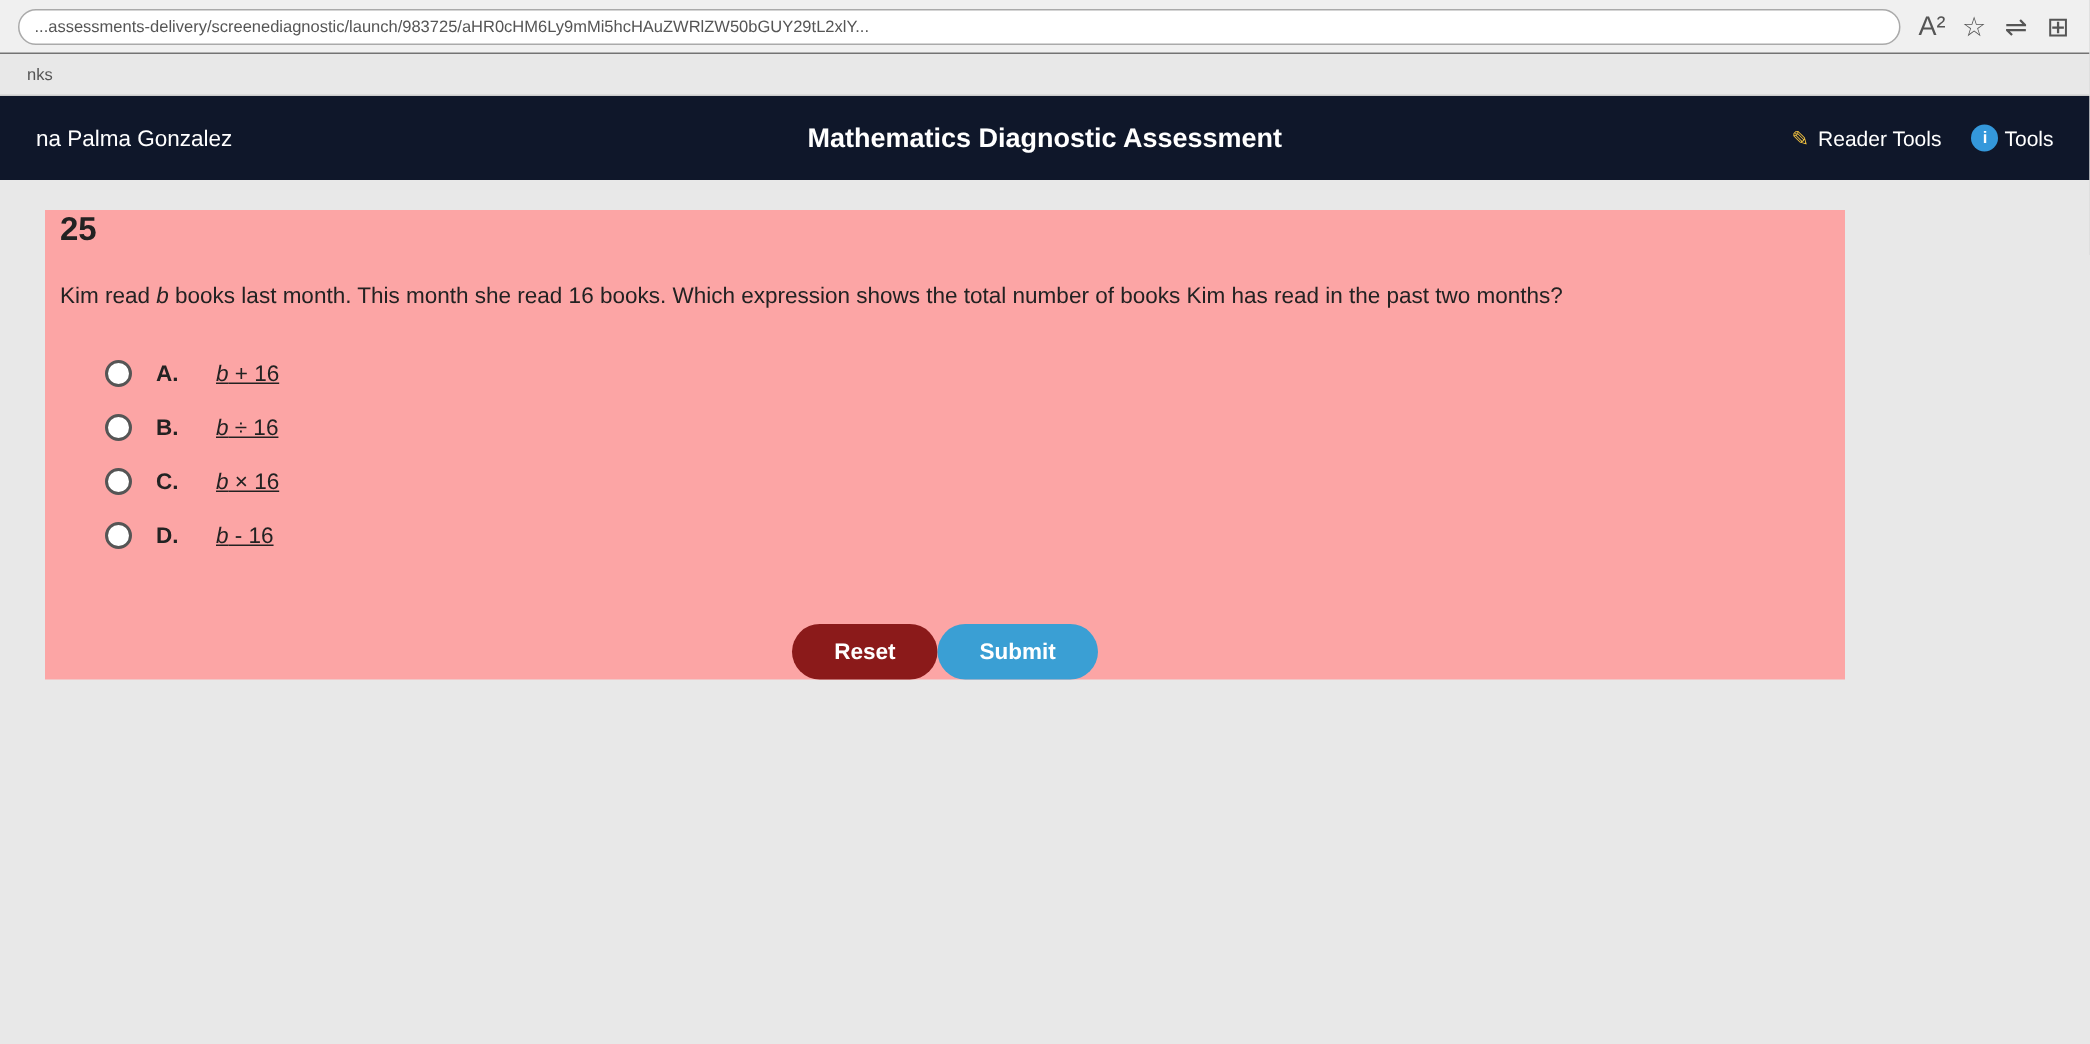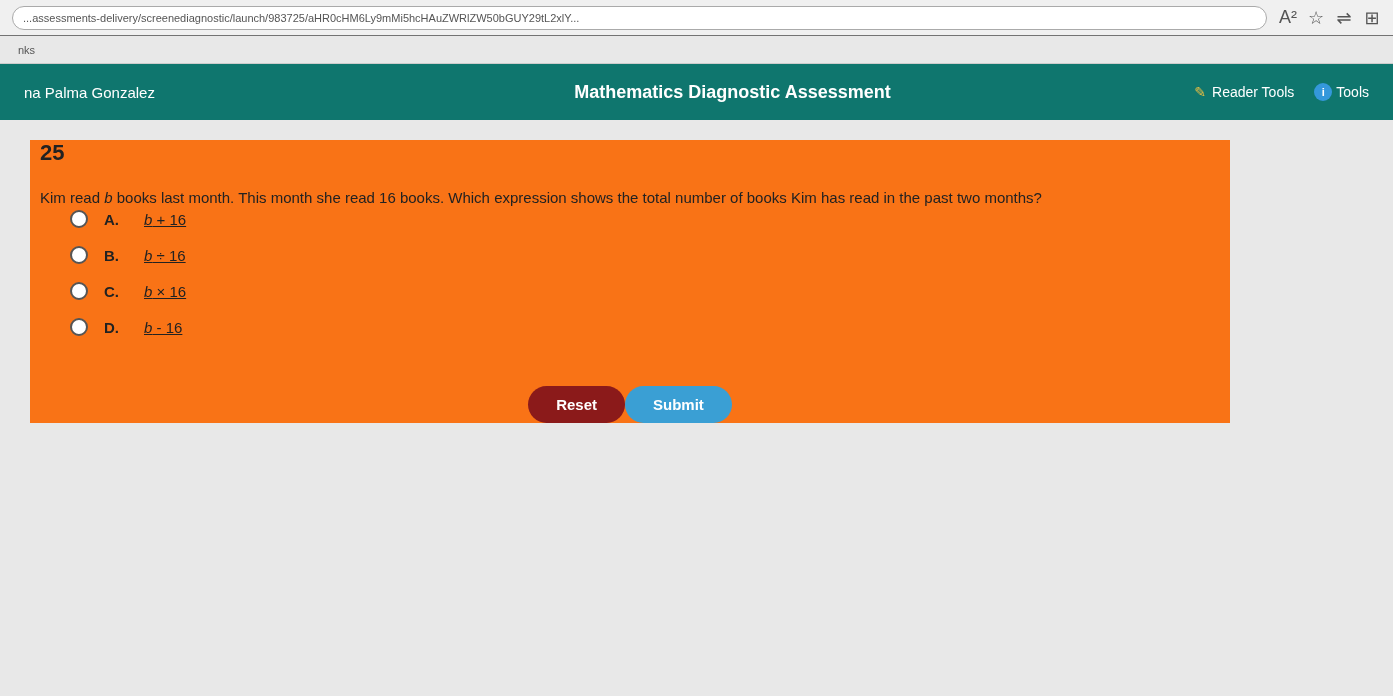--- a/index.html
+++ b/index.html
@@ -69,21 +69,21 @@
       border-bottom: 1px solid #ccc;
     }
 
     .tab-item {
       padding: 4px 8px;
       color: #555;
     }
 
     
     .app-header {
-      background-color: #0f766e;
+      background-color: #0f172a;
       height: 56px;
       display: flex;
       align-items: center;
       padding: 0 24px;
       position: relative;
     }
 
     .header-user {
       color: white;
       font-size: 15px;
@@ -91,21 +91,20 @@
       min-width: 200px;
     }
 
     .header-title {
       position: absolute;
       left: 50%;
       transform: translateX(-50%);
       color: white;
       font-size: 18px;
       font-weight: 700;
-      margin-left: 36px;
     }
 
     .header-actions {
       margin-left: auto;
       display: flex;
       align-items: center;
       gap: 20px;
     }
 
     .reader-tools-btn {
@@ -146,36 +145,37 @@
     }
 
     
     .main-content {
       background-color: #e8e8e8;
       min-height: calc(696px - 64px - 28px);
       padding: 20px 30px;
     }
 
     .question-container {
-      background-color: #f97316;
+      background-color: #fca5a5;
       max-width: 1200px;
     }
 
     .question-number {
       font-size: 22px;
       font-weight: bold;
       color: #222;
       margin-bottom: 20px;
       padding-left: 10px;
     }
 
     .question-text {
       font-size: 15px;
       color: #222;
       line-height: 1.6;
+      margin-bottom: 30px;
       padding-left: 10px;
       max-width: 1100px;
     }
 
     .question-text em {
       font-style: italic;
       font-weight: normal;
     }
 
     .answer-options {

